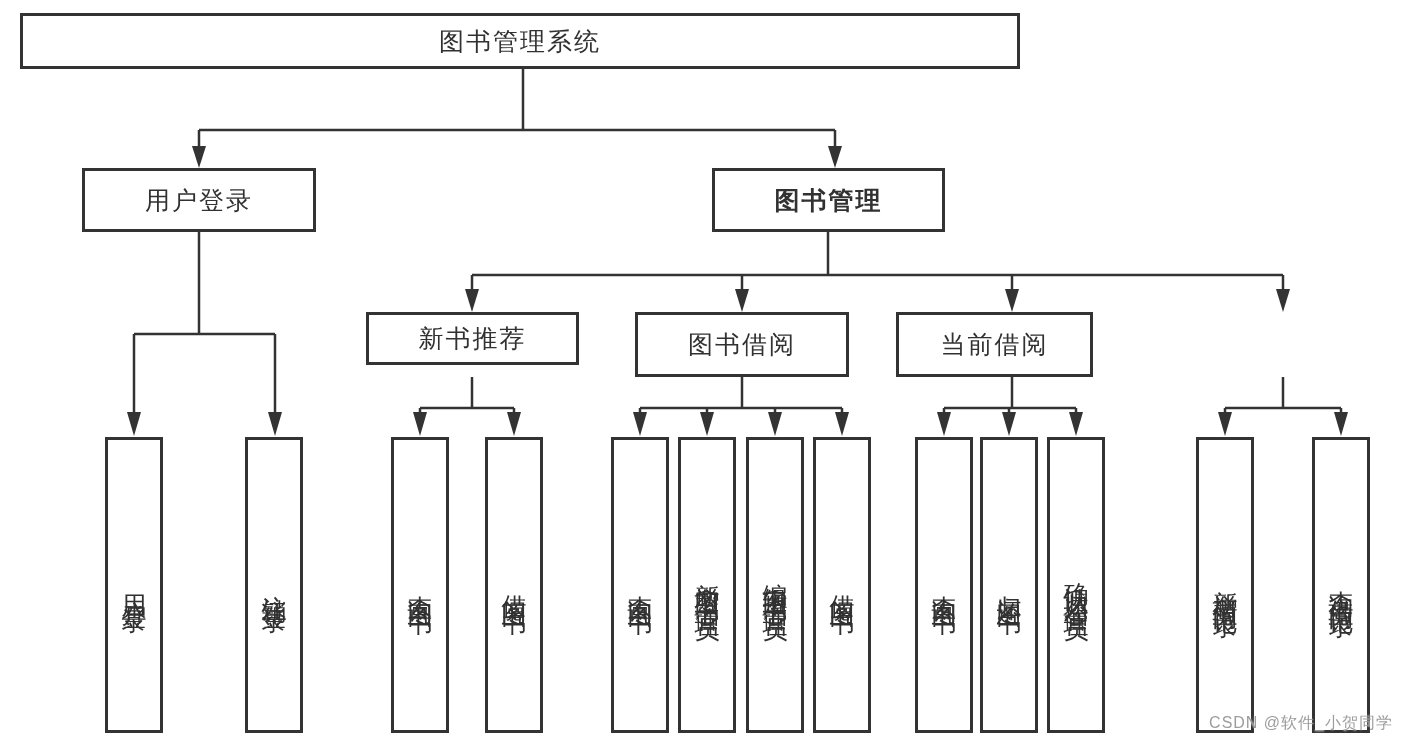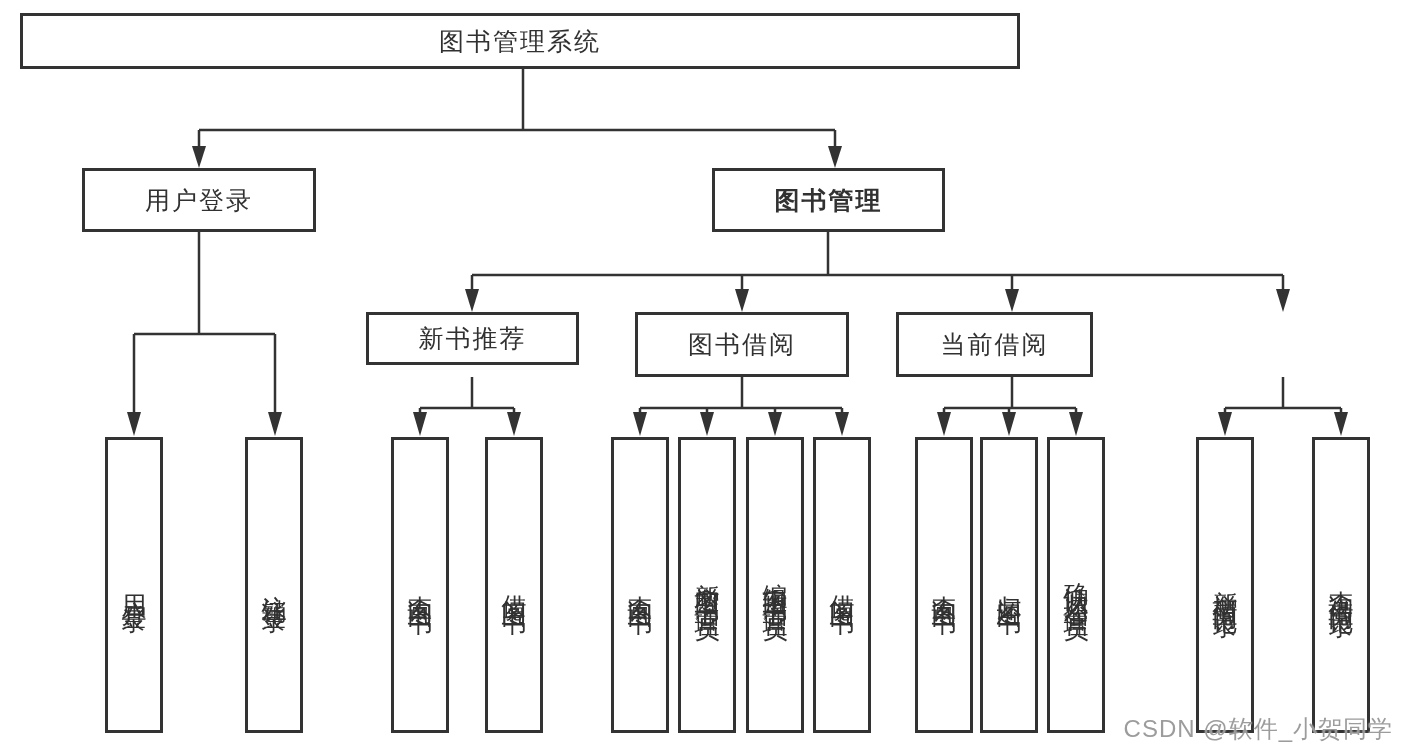--- a/index.html
+++ b/index.html
@@ -38,21 +38,21 @@
     text-orientation: mixed;
     font-size: 25px;
     line-height: 1;
     letter-spacing: 5px;
     max-height: 284px;
   }
   .watermark {
     position: absolute;
     top: 713px;
     right: 12px;
-    font-size: 24px;
+    font-size: 16px;
     letter-spacing: 1px;
     color: rgba(148, 148, 148, 0.92);
     text-shadow: 0 0 2px #ffffff;
     white-space: nowrap;
     z-index: 5;
   }
 </style>
 </head>
 <body>
 

